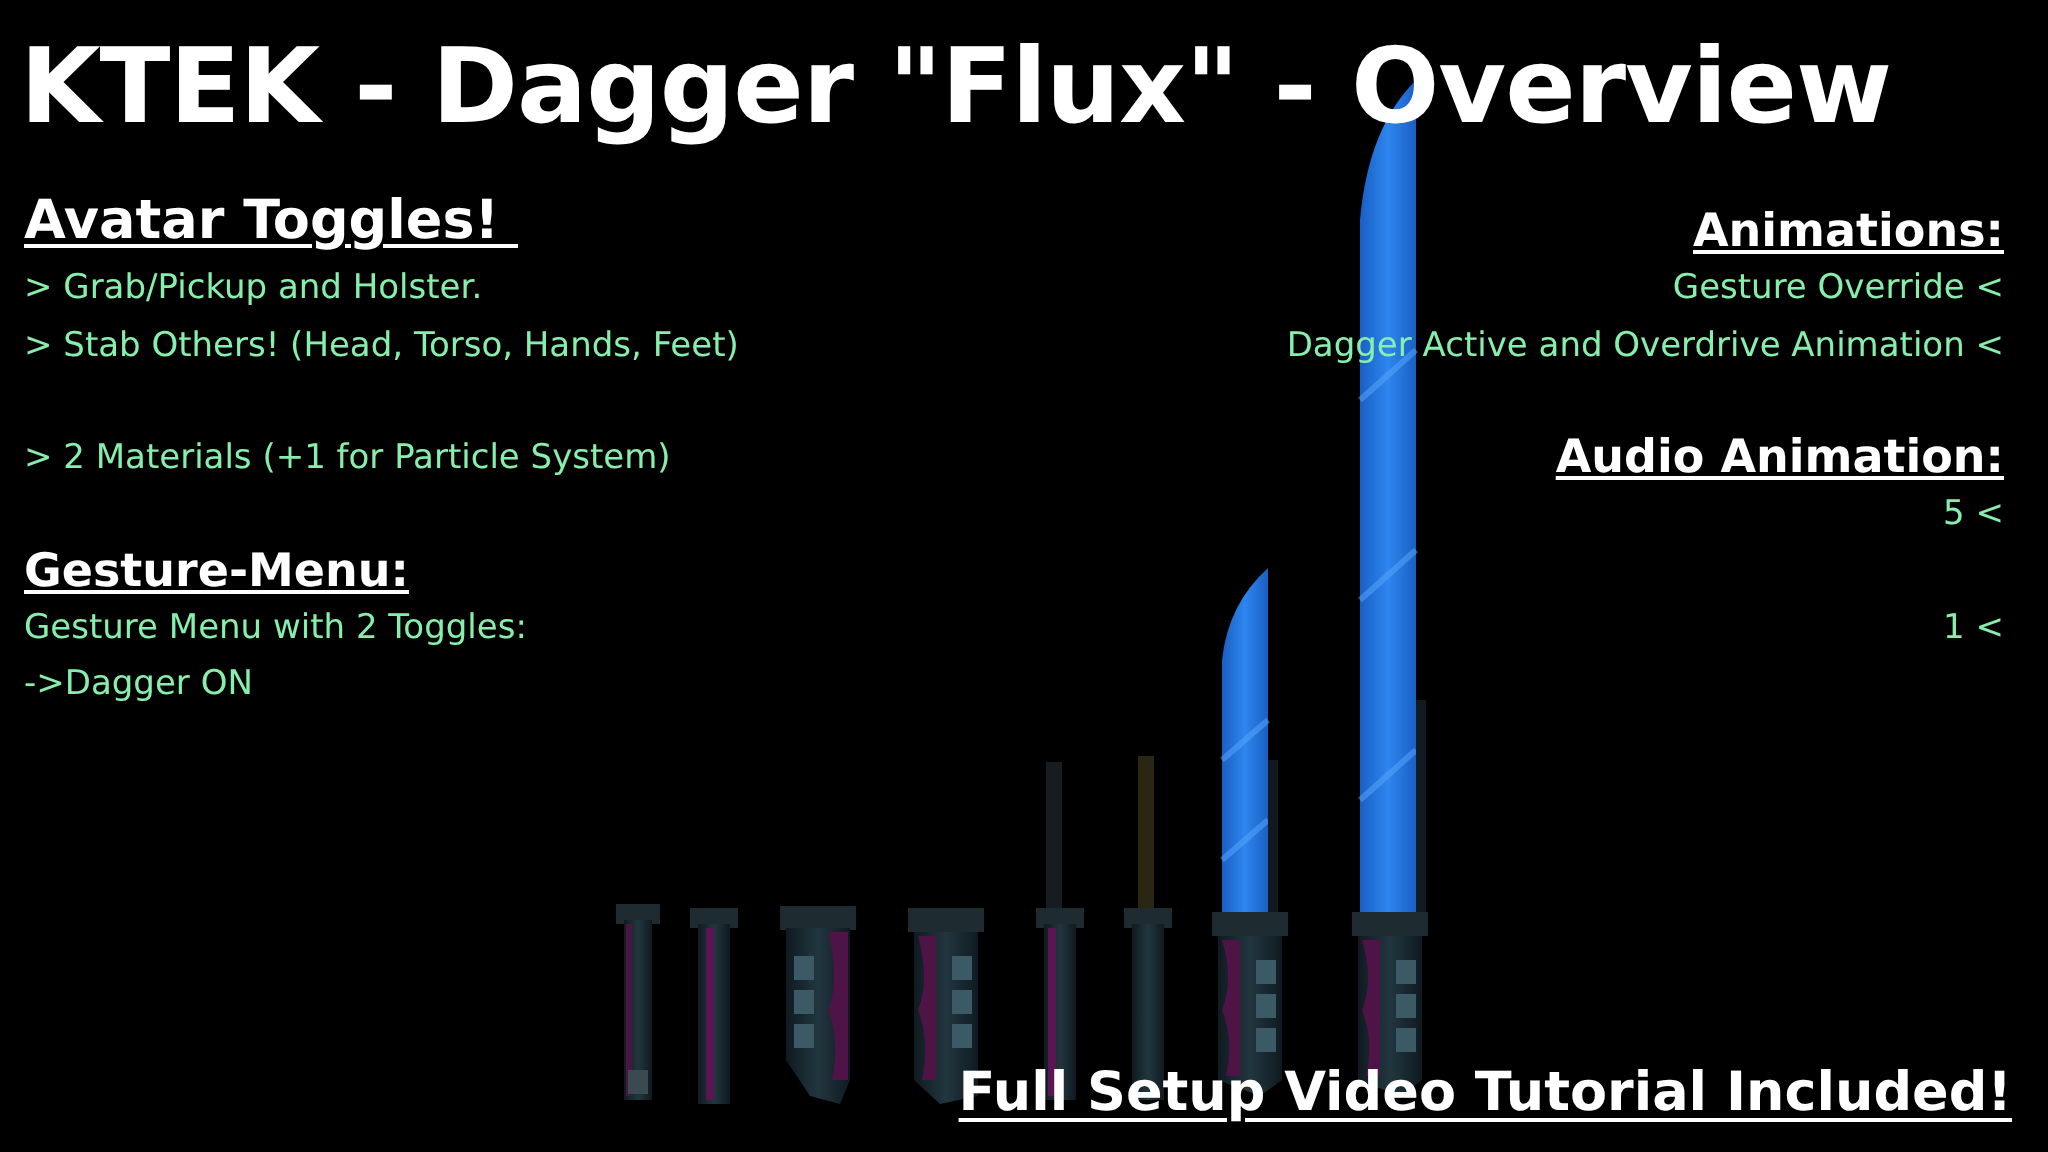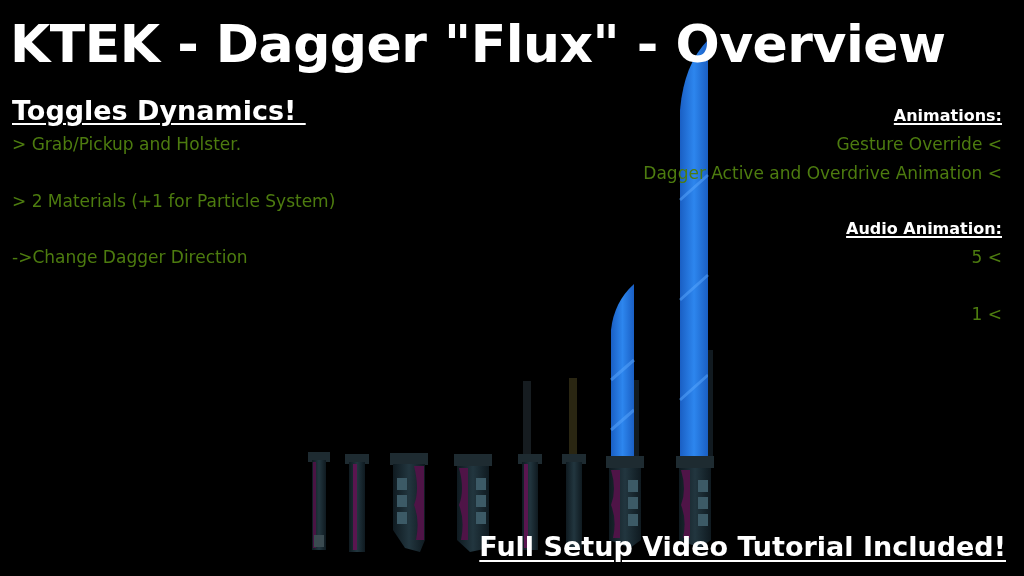--- a/index.html
+++ b/index.html
@@ -14,25 +14,25 @@
     white-space: nowrap; z-index: 3; line-height: 72px;
   }
   .left-col { position: absolute; left: 12px; top: 92px; z-index: 3; }
   .right-col { position: absolute; right: 22px; top: 102px; z-index: 3; text-align: right; }
   .heading-lg {
     font-size: 27px; font-weight: bold; text-decoration: underline;
     text-decoration-thickness: 2px; text-underline-offset: 3px;
     line-height: 38px; white-space: pre;
   }
   .heading {
-    font-size: 16px; font-weight: bold; text-decoration: underline;
+    font-size: 23px; font-weight: bold; text-decoration: underline;
     text-decoration-thickness: 2px; text-underline-offset: 2px;
     line-height: 28px;
   }
-  .line { font-size: 17px; line-height: 28.5px; white-space: nowrap; color: #4d7c0f; }
+  .line { font-size: 17px; line-height: 28.5px; white-space: nowrap; color: #86efac; }
   .gap { height: 28px; }
   .gap-r { height: 28px; }
   .footer {
     position: absolute; right: 18px; top: 527px; z-index: 3;
     font-size: 27px; font-weight: bold; text-decoration: underline;
     text-decoration-thickness: 2px; text-underline-offset: 4px;
     white-space: nowrap; line-height: 40px;
   }
   .art { position: absolute; left: 0; top: 0; width: 1024px; height: 576px; z-index: 1; }
 </style>
@@ -126,26 +126,29 @@
         <rect x="698" y="480" width="10" height="12"></rect>
         <rect x="698" y="497" width="10" height="12"></rect>
         <rect x="698" y="514" width="10" height="12"></rect>
       </g>
   </g>
 </svg>
 
 <h1 class="title">KTEK - Dagger "Flux" - Overview</h1>
 
 <div class="left-col">
-  <div class="heading-lg">Toggles Dynamics! </div>
+  <div class="heading-lg">Avatar Toggles! </div>
   <div class="line">&gt; Grab/Pickup and Holster.</div>
+  <div class="line">&gt; Stab Others! (Head, Torso, Hands, Feet)</div>
   <div class="gap"></div>
   <div class="line">&gt; 2 Materials (+1 for Particle System)</div>
   <div class="gap"></div>
-  <div class="line">-&gt;Change Dagger Direction</div>
+  <div class="heading">Gesture-Menu:</div>
+  <div class="line">Gesture Menu with 2 Toggles:</div>
+  <div class="line">-&gt;Dagger ON</div>
 </div>
 
 <div class="right-col">
   <div class="heading">Animations:</div>
   <div class="line">Gesture Override &lt;</div>
   <div class="line">Dagger Active and Overdrive Animation &lt;</div>
   <div class="gap-r"></div>
   <div class="heading">Audio Animation:</div>
   <div class="line">5 &lt;</div>
   <div class="gap-r"></div>

